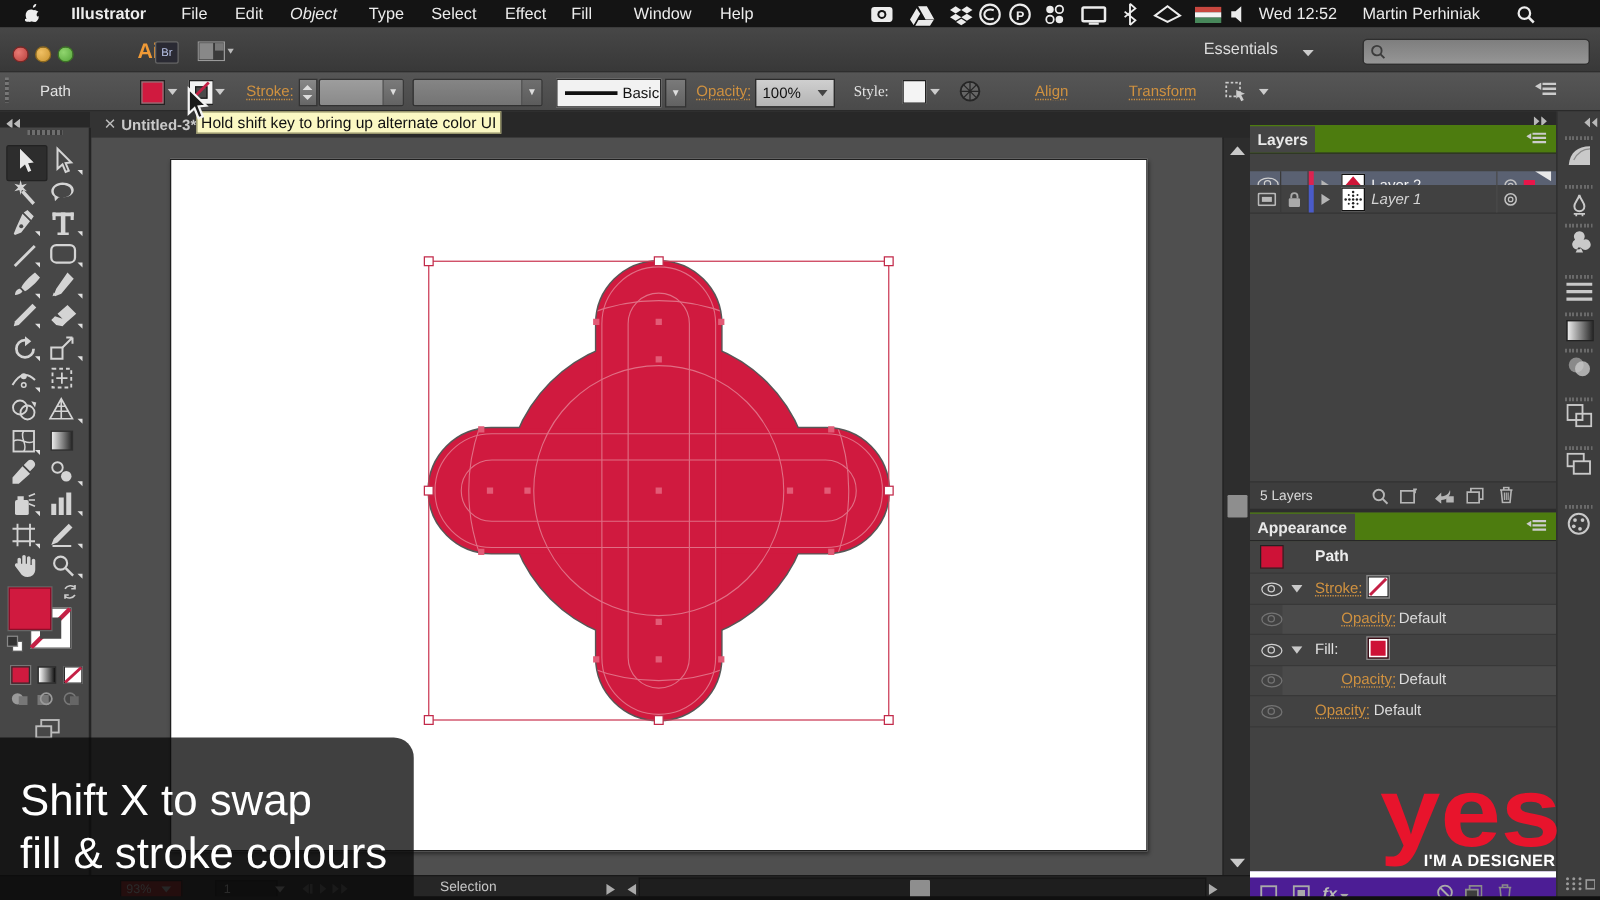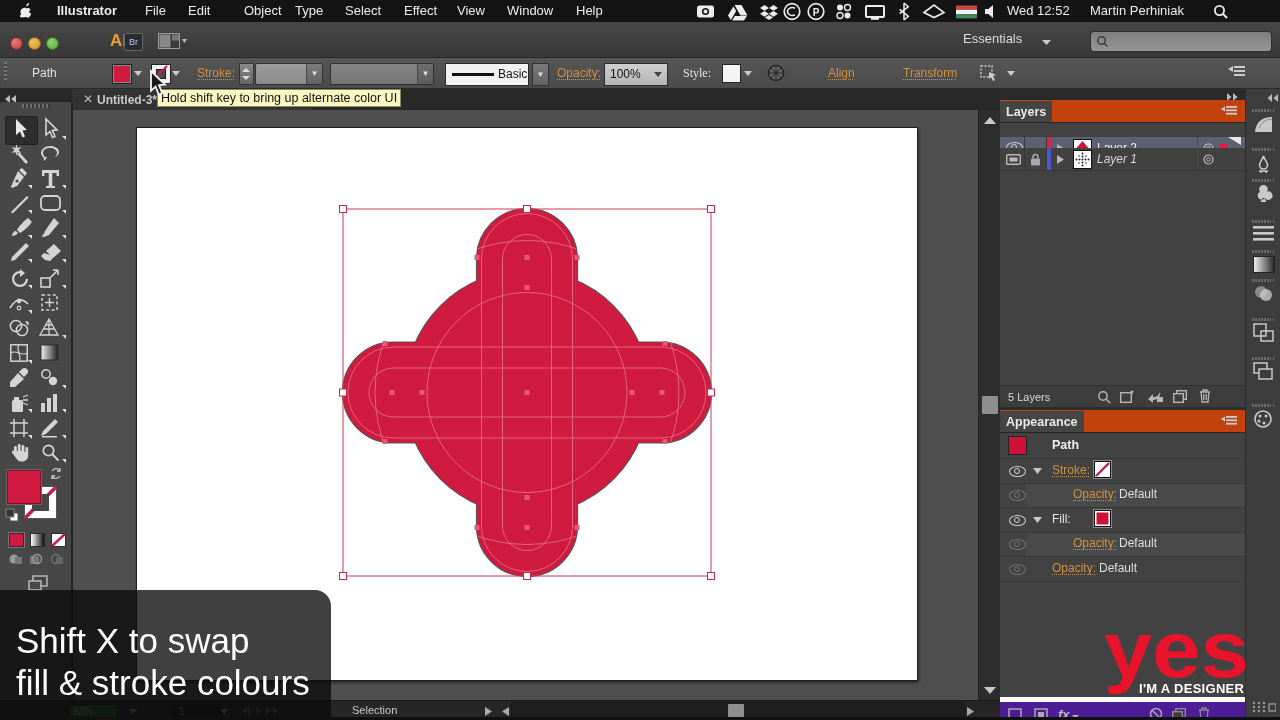--- a/index.html
+++ b/index.html
@@ -23,45 +23,45 @@
   #toolbar{left:0;top:102px;width:71px;height:598px;background:#474747;border-right:2px solid #242424;}
   
   #canvas{left:72px;top:110px;width:906px;height:590px;background:#4f4f4f;}
   #artboard{position:absolute;left:64px;top:17px;width:782px;height:554px;background:#fff;border:1px solid #1f1f1f;box-sizing:border-box;box-shadow:1px 2px 3px rgba(0,0,0,0.45);}
   
   #vscroll{left:978px;top:110px;width:22px;height:590px;background:#2d2d2d;border-left:1px solid #232323;}
   #statusbar{left:0;top:700px;width:1000px;height:20px;background:#262626;border-top:1px solid #191919;color:#b9b9b9;font-size:11px;}
   
   #rpanel{left:1000px;top:89px;width:245px;height:631px;background:#424242;}
   #rstrip{left:1245px;top:89px;width:35px;height:631px;background:#3d3d3d;border-left:1px solid #2d2d2d;}
-  .ptabstrip{position:absolute;left:0;width:245px;height:22px;background:#c2410c;border-bottom:1px solid #272727;}
+  .ptabstrip{position:absolute;left:0;width:245px;height:22px;background:#4d7c0f;border-bottom:1px solid #272727;}
   .ptab{position:absolute;left:0px;top:1px;height:21px;background:#454545;color:#e9e9e9;font-size:12.5px;font-weight:bold;padding:0 6px;line-height:22px;}
   .pmenuicon{position:absolute;right:8px;top:6px;width:16px;height:10px;}
   .eye{width:15px;height:9px;border:1.4px solid #cfcfcf;border-radius:50%;position:absolute;}
   .eye:after{content:"";position:absolute;left:3.5px;top:1px;width:4px;height:4px;border:1.4px solid #cfcfcf;border-radius:50%;}
   .dimeye{opacity:0.35;}
   
   #overlay{left:0px;top:590px;width:331px;height:130px;background:rgba(10,10,10,0.78);border-radius:0 16px 0 0;color:#fff;}
 </style>
 </head>
 <body>
 
 <div id="menubar" class="abs">
   <svg class="abs" style="left:20px;top:3px" width="16" height="17" viewBox="0 0 16 17">
       <path fill="#eee" d="M11.3 0c.1 1-.3 2-.9 2.7-.6.7-1.6 1.3-2.5 1.2-.1-1 .4-2 .9-2.6C9.4.6 10.5.1 11.3 0zM14 12.6c-.5 1.1-.7 1.6-1.3 2.5-.9 1.3-2.1 3-3.6 3-1.3 0-1.7-.9-3.4-.9-1.8 0-2.2.9-3.5.9C.7 18.2-.5 16.7-1.3 15.4z" transform="scale(0.8)"></path>
       <path fill="#eee" d="M8.5 4.4c1 0 2.3.6 3.1 1.5-2.7 1.5-2.3 5.3.5 6.4-.4.9-.6 1.3-1.1 2-.7 1.1-1.7 2.4-2.9 2.4-1.1 0-1.4-.7-2.8-.7-1.5 0-1.8.7-2.9.7-1.2 0-2.1-1.2-2.8-2.2C-2.3 11.6-2.5 7.8-.9 5.8c1.1-1.4 2.9-2.3 4.6-2.3 1.3 0 2.1.7 3.2.7.6 0 1.1-.2 1.6-.4z" transform="translate(2,2) scale(0.75)"></path>
     </svg>
   <div class="mi" style="left:57px;font-weight:bold;">Illustrator</div>
   <div class="mi" style="left:145px;text-align:right;">File</div>
   <div class="mi" style="left:188px;">Edit</div>
-  <div class="mi" style="left:244px;">Object</div>
+  <div class="mi" style="left:232px;font-style:italic;">Object</div>
   <div class="mi" style="left:295px;">Type</div>
   <div class="mi" style="left:345px;">Select</div>
   <div class="mi" style="left:404px;">Effect</div>
-  <div class="mi" style="left:457px;">View</div>
+  <div class="mi" style="left:457px;">Fill</div>
   <div class="mi" style="left:507px;">Window</div>
   <div class="mi" style="left:576px;">Help</div>
   <div class="mi" style="left:1007px;">Wed 12:52</div>
   <div class="mi" style="left:1090px;">Martin Perhiniak</div>
   <svg class="abs" style="left:694px;top:0px" width="530" height="22" viewBox="0 0 530 22">
 
     <rect x="3" y="5.5" width="17" height="12" rx="2.5" fill="#ececec"></rect>
       <circle cx="11.5" cy="11.5" r="3.6" fill="#141414"></circle>
       <circle cx="11.5" cy="11.5" r="2" fill="#ececec"></circle>
 
@@ -279,21 +279,21 @@
 <div id="vscroll" class="abs">
   <svg class="abs" style="left:5px;top:7px" width="12" height="8">
       <path d="M6 0L0 7h12z" fill="#c9c9c9"></path>
     </svg>
   <div class="abs" style="left:3px;top:286px;width:16px;height:18px;background:#8e8e8e;border-radius:1px;"></div>
   <svg class="abs" style="left:5px;top:576px" width="12" height="8">
       <path d="M6 8L0 1h12z" fill="#c9c9c9"></path>
     </svg>
 </div>
 <div id="statusbar" class="abs">
-  <div class="abs" style="left:68px;top:3px;width:44px;height:14px;background:#14532d;border:1px solid #151515;color:#999;font-size:10px;line-height:14px;padding-left:4px;">93%</div>
+  <div class="abs" style="left:96px;top:3px;width:44px;height:14px;background:#7f1d1d;border:1px solid #151515;color:#999;font-size:10px;line-height:14px;padding-left:4px;">93%</div>
   <svg class="abs" style="left:129px;top:8px" width="9" height="6">
       <path d="M0 0h8l-4 5z" fill="#888"></path>
     </svg>
   <div class="abs" style="left:172px;top:3px;width:42px;height:14px;background:#1d1d1d;border:1px solid #151515;color:#999;font-size:10px;line-height:14px;padding-left:6px;">1</div>
   <svg class="abs" style="left:220px;top:8px" width="9" height="6">
       <path d="M0 0h8l-4 5z" fill="#888"></path>
     </svg>
   <svg class="abs" style="left:242px;top:6px" width="40" height="8">
       <path d="M5 0L0 4l5 4zM6 0h2v8H6zM14 0l5 4-5 4zM24 0v8l5-4zM31 0v8l5-4z" fill="#555"></path>
     </svg>

